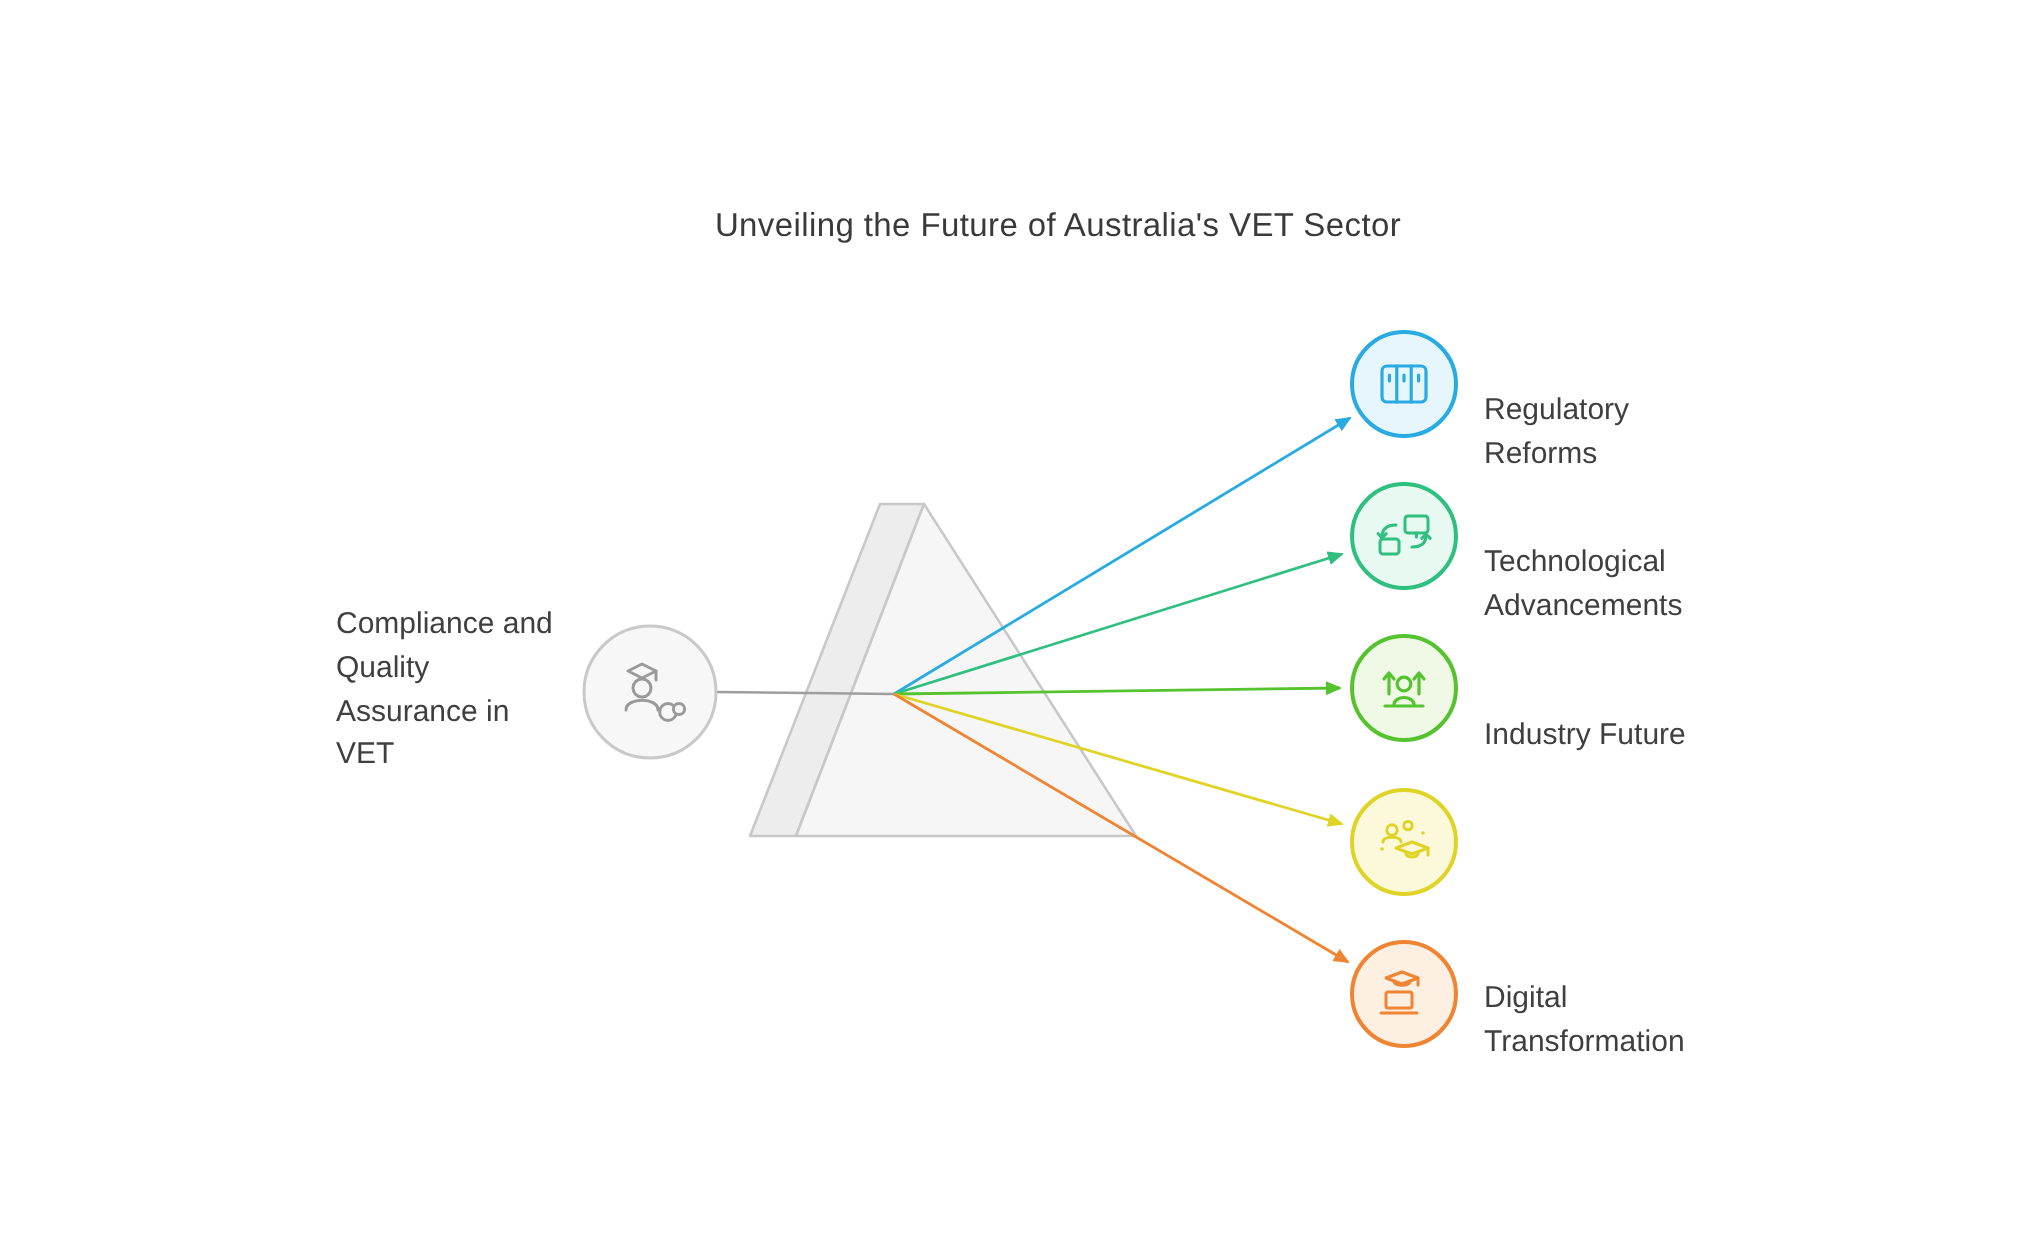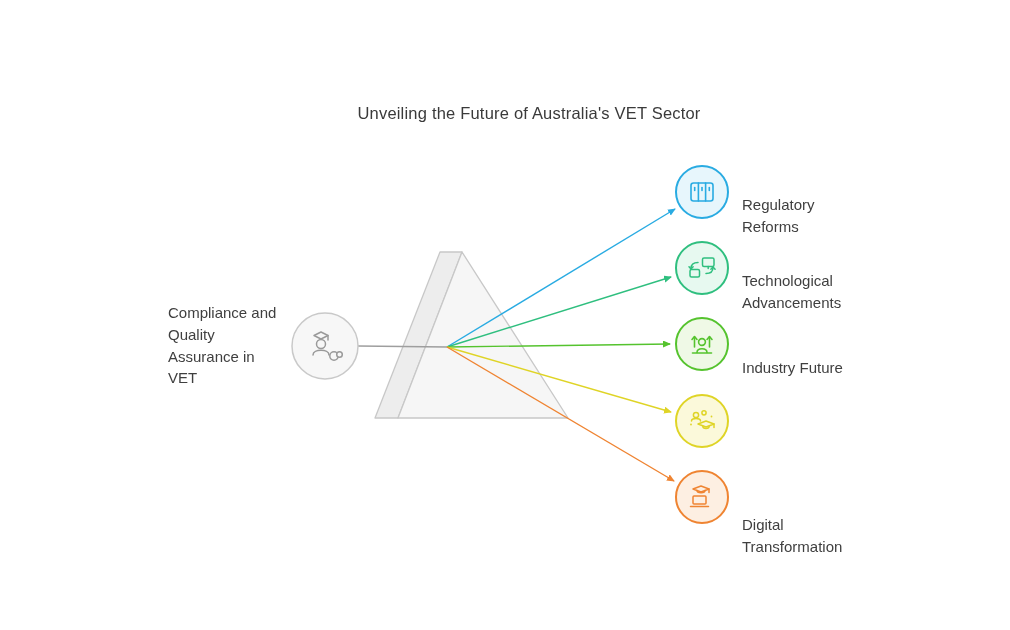--- a/index.html
+++ b/index.html
@@ -148,14 +148,14 @@
         <line x1="-11.5" y1="9.5" x2="6.5" y2="9.5"></line>
       </g>
     </g>
   </svg>
 
   <div class="label source">Compliance and Quality Assurance in VET</div>
 
   <div class="label spoke" style="top:192px">Regulatory Reforms</div>
   <div class="label spoke" style="top:268px">Technological Advancements</div>
   <div class="label spoke" style="top:344px">Industry Future</div>
-  <div class="label spoke" style="top:512px">Digital Transformation</div>
+  <div class="label spoke" style="top:486px">Digital Transformation</div>
 </div>
 
 </body></html>

